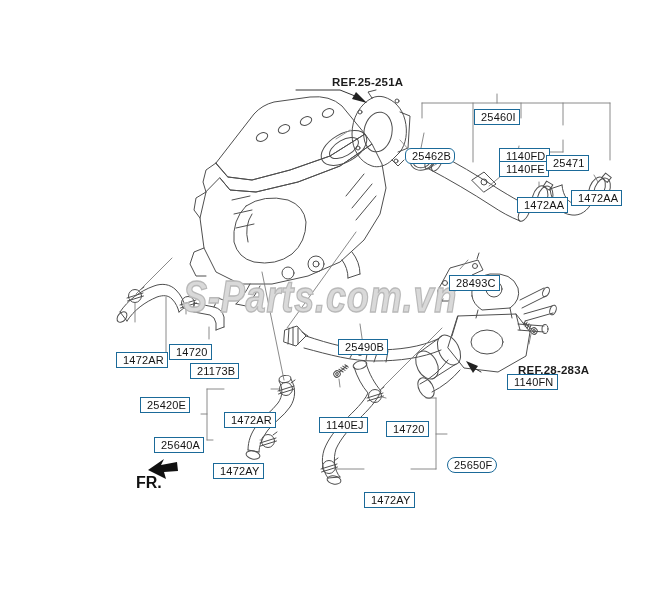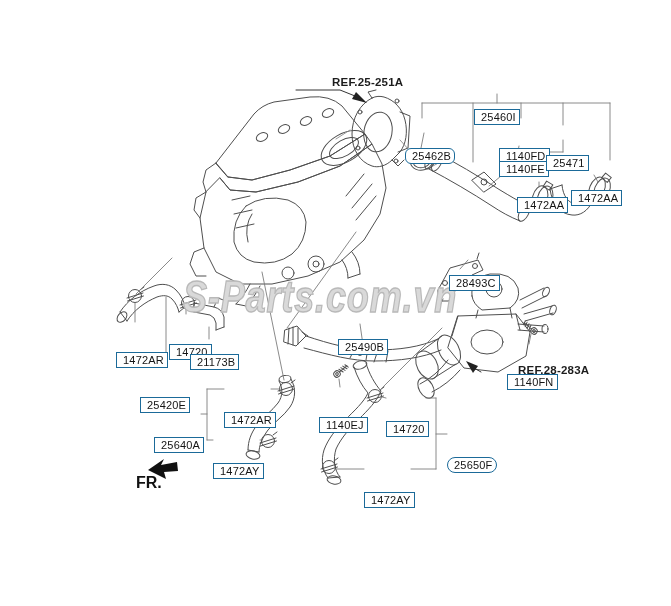--- a/index.html
+++ b/index.html
@@ -269,21 +269,21 @@
   <div class="part-box" style="left:499px;top:118px;">1140FD</div>
   <div class="part-box" style="left:499px;top:131px;">1140FE</div>
   <div class="part-box" style="left:546px;top:125px;">25471</div>
   <div class="part-box" style="left:517px;top:167px;">1472AA</div>
   <div class="part-box" style="left:571px;top:160px;">1472AA</div>
   <div class="part-box" style="left:449px;top:245px;">28493C</div>
   <div class="part-box" style="left:338px;top:309px;">25490B</div>
   <div class="part-box" style="left:507px;top:344px;text-align:center;">1140FN</div>
   <div class="part-box" style="left:116px;top:322px;">1472AR</div>
   <div class="part-box" style="left:169px;top:314px;">14720</div>
-  <div class="part-box" style="left:190px;top:324px;">21173B</div>
+  <div class="part-box" style="left:190px;top:333px;">21173B</div>
   <div class="part-box" style="left:140px;top:367px;">25420E</div>
   <div class="part-box" style="left:224px;top:382px;">1472AR</div>
   <div class="part-box" style="left:154px;top:407px;">25640A</div>
   <div class="part-box" style="left:213px;top:433px;">1472AY</div>
   <div class="part-box" style="left:319px;top:387px;">1140EJ</div>
   <div class="part-box" style="left:386px;top:391px;">14720</div>
   <div class="part-box" style="left:447px;top:427px;border-radius:8px;">25650F</div>
   <div class="part-box" style="left:364px;top:462px;">1472AY</div>
 
   <div id="fr-label">FR.</div>

